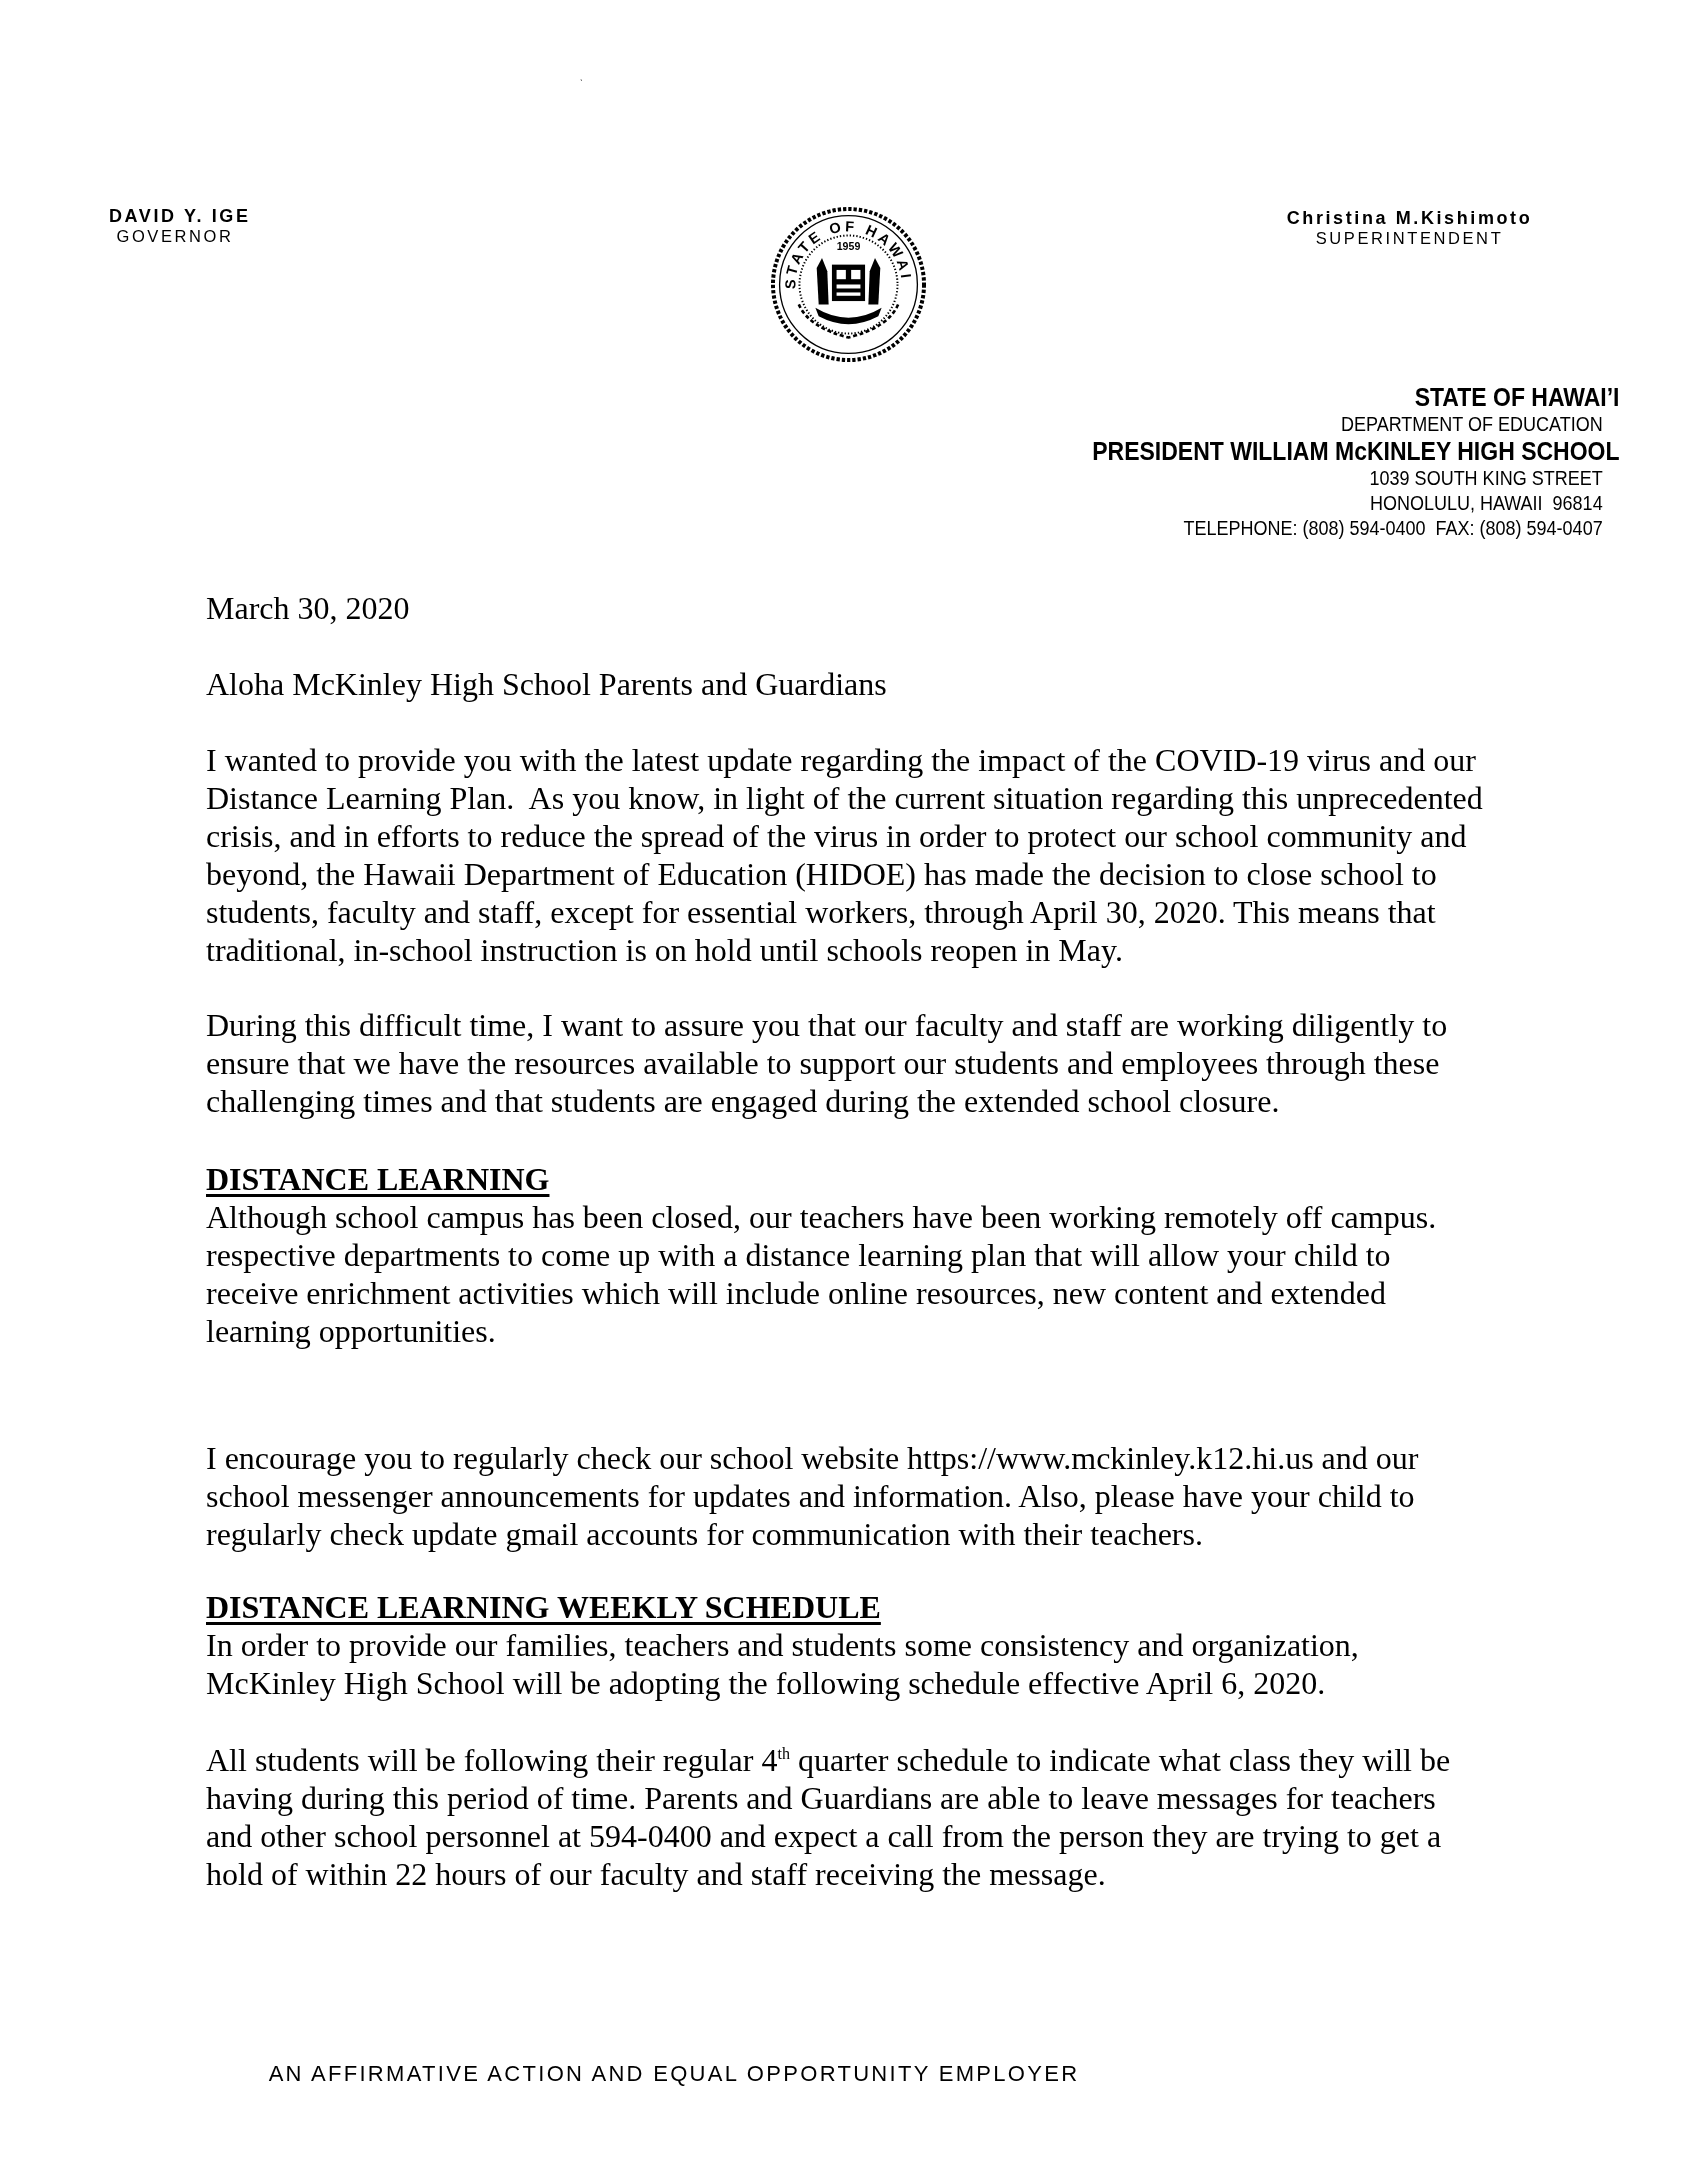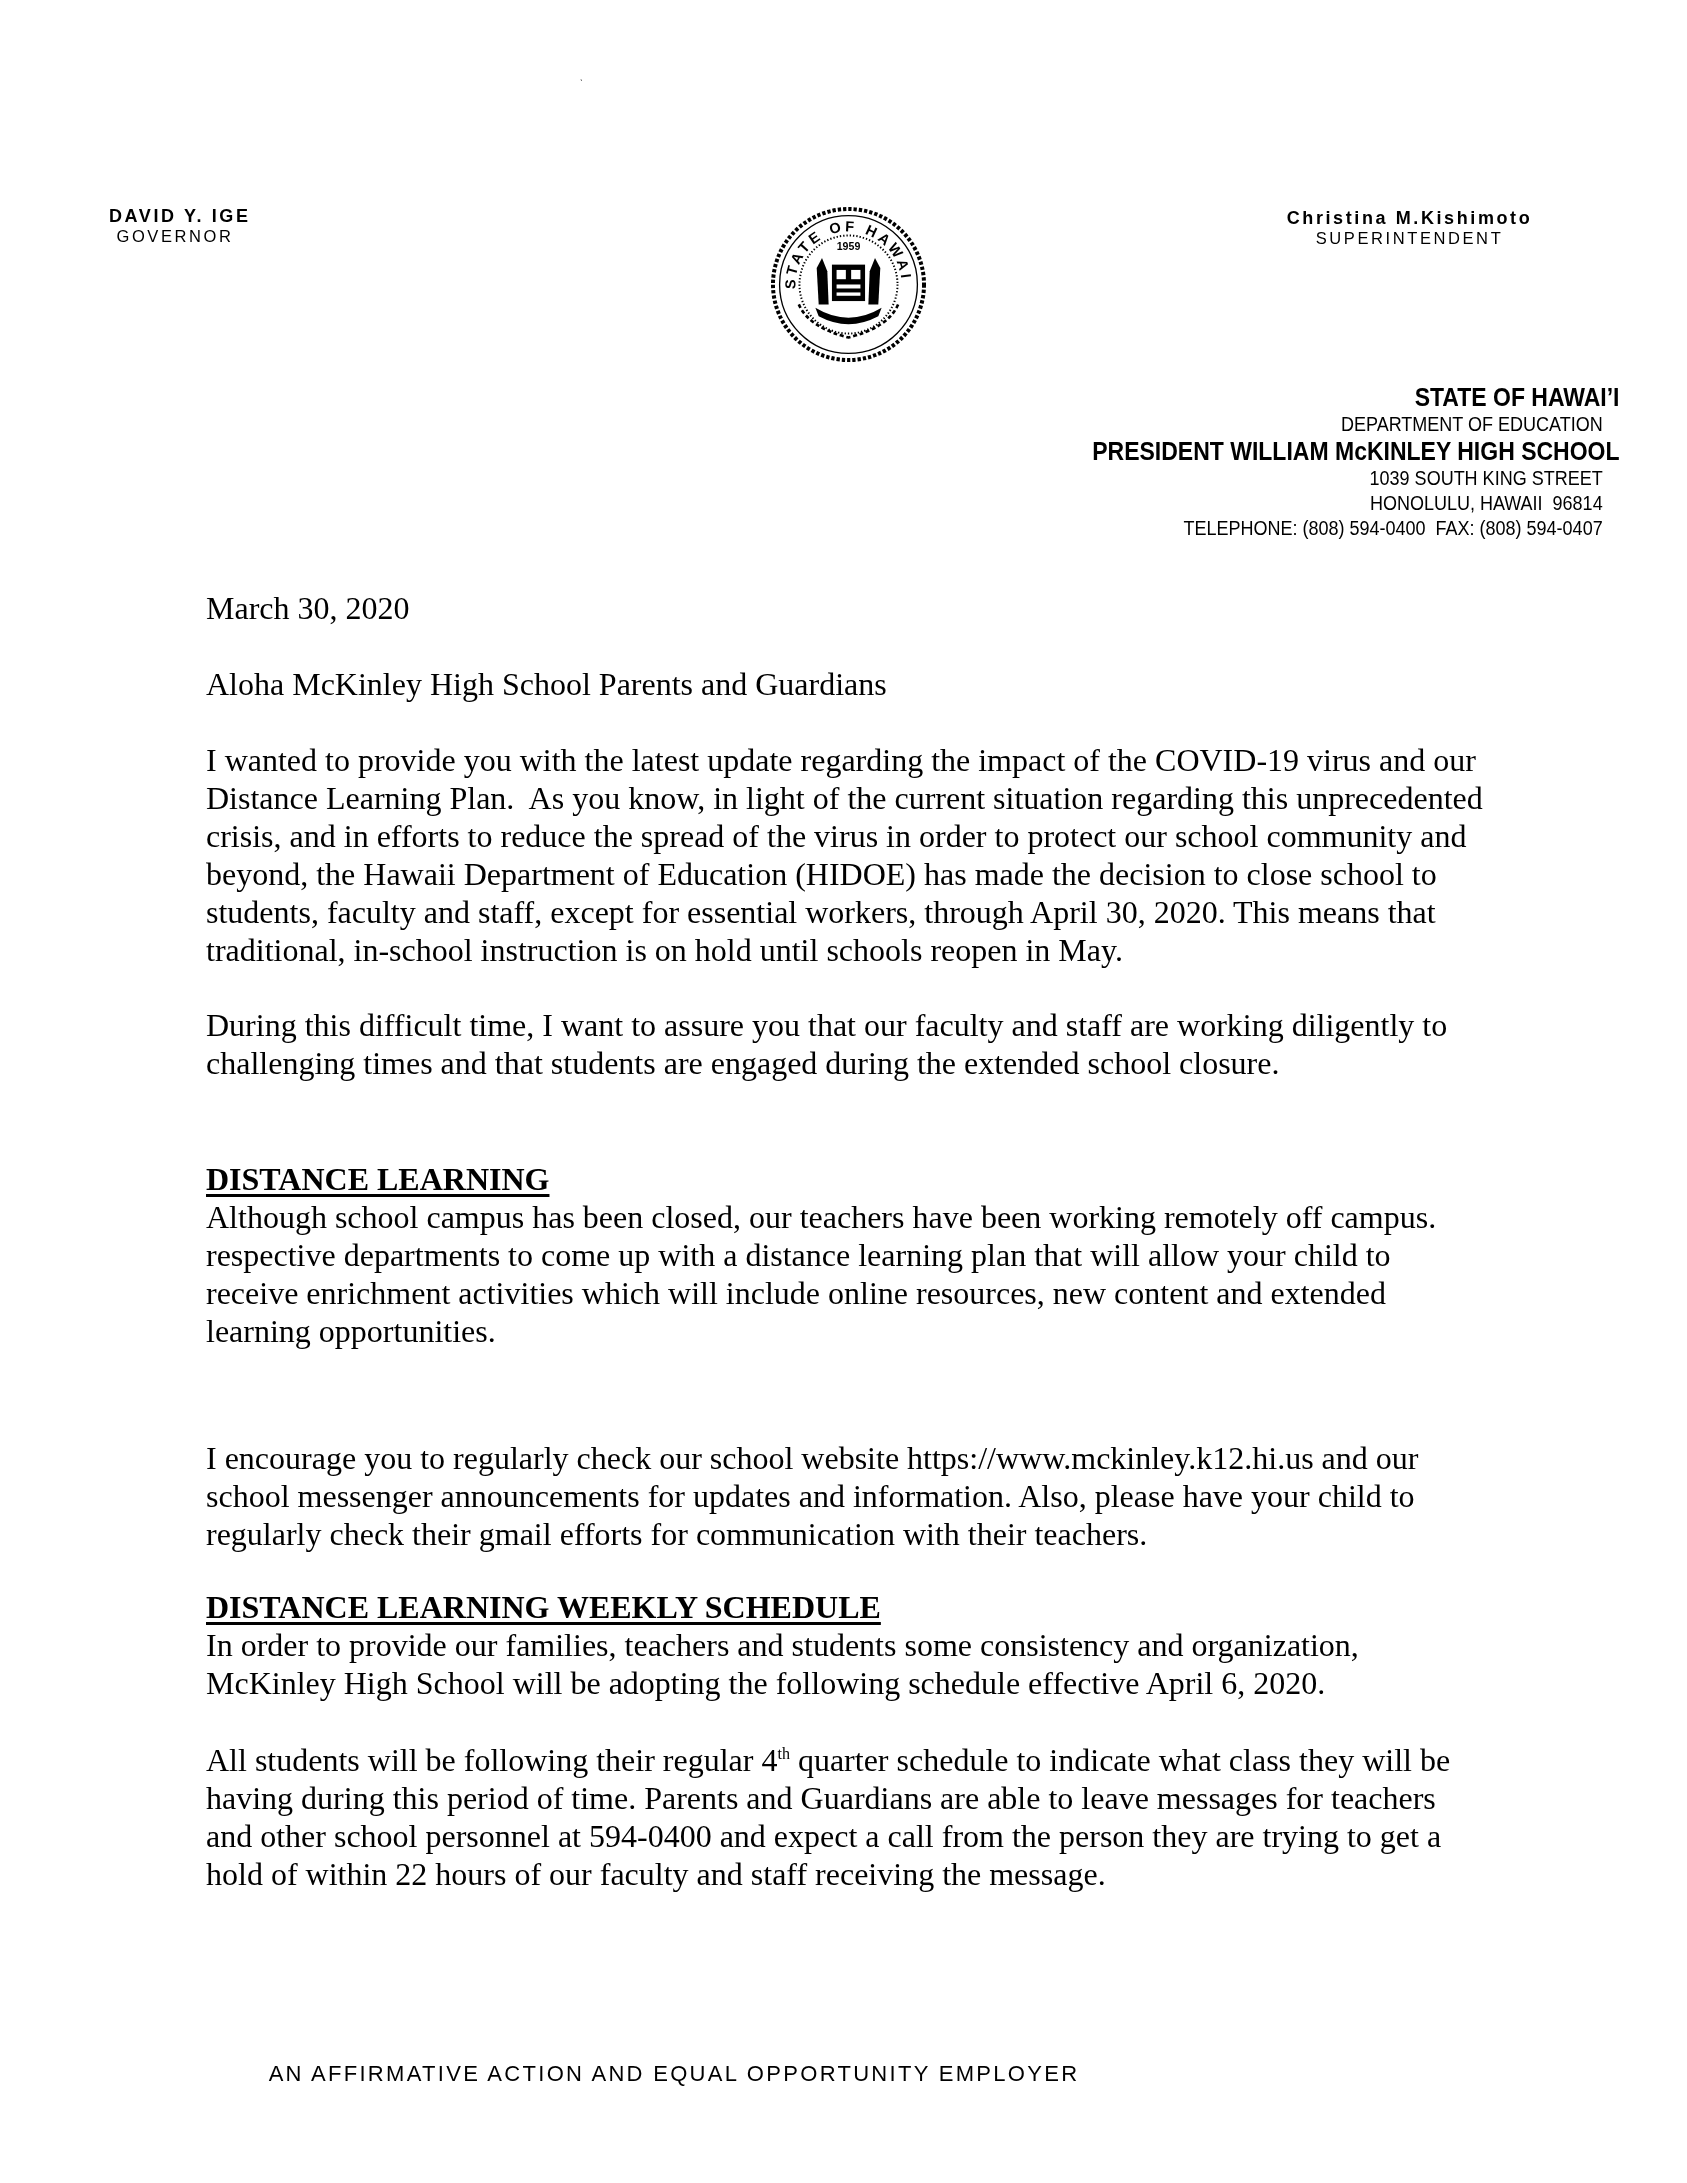--- a/index.html
+++ b/index.html
@@ -197,35 +197,36 @@
     <span class="line">I wanted to provide you with the latest update regarding the impact of the COVID-19 virus and our</span>
     <span class="line" style="white-space:pre;">Distance Learning Plan.  As you know, in light of the current situation regarding this unprecedented</span>
     <span class="line">crisis, and in efforts to reduce the spread of the virus in order to protect our school community and</span>
     <span class="line">beyond, the Hawaii Department of Education (HIDOE) has made the decision to close school to</span>
     <span class="line">students, faculty and staff, except for essential workers, through April 30, 2020. This means that</span>
     <span class="line">traditional, in-school instruction is on hold until schools reopen in May.</span>
   </div>
 
   <div class="body-text" style="top:1006px;">
     <span class="line">During this difficult time, I want to assure you that our faculty and staff are working diligently to</span>
+    <span class="line">ensure that we have the resources available to support our students and employees through these</span>
     <span class="line">challenging times and that students are engaged during the extended school closure.</span>
   </div>
 
   <div class="body-text" style="top:1160px;">
     <span class="heading">DISTANCE LEARNING</span>
     <span class="line">Although school campus has been closed, our teachers have been working remotely off campus.</span>
     <span class="line">respective departments to come up with a distance learning plan that will allow your child to</span>
     <span class="line">receive enrichment activities which will include online resources, new content and extended</span>
     <span class="line">learning opportunities.</span>
   </div>
 
   <div class="body-text" style="top:1439px;">
     <span class="line">I encourage you to regularly check our school website https://www.mckinley.k12.hi.us and our</span>
     <span class="line">school messenger announcements for updates and information. Also, please have your child to</span>
-    <span class="line">regularly check their gmail efforts for communication with their teachers.</span>
+    <span class="line">regularly check update gmail accounts for communication with their teachers.</span>
   </div>
 
   <div class="body-text" style="top:1588px;">
     <span class="heading">DISTANCE LEARNING WEEKLY SCHEDULE</span>
     <span class="line">In order to provide our families, teachers and students some consistency and organization,</span>
     <span class="line">McKinley High School will be adopting the following schedule effective April 6, 2020.</span>
   </div>
 
   <div class="body-text" style="top:1741px;">
     <span class="line"><span>All students will be following their regular 4</span><sup>th</sup><span style="white-space:pre;"> quarter schedule to indicate what class they will be</span></span>

